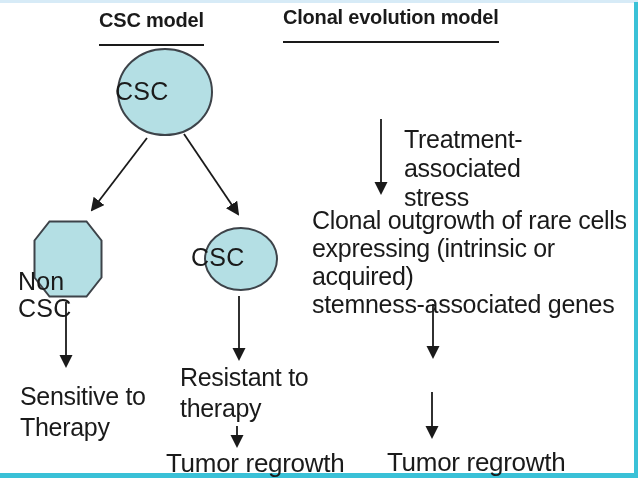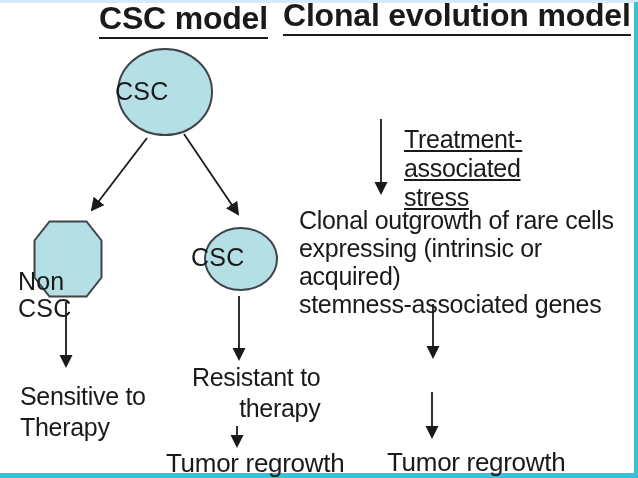--- a/index.html
+++ b/index.html
@@ -9,31 +9,31 @@
     background:#ffffff;
     overflow:hidden;
     font-family:"Liberation Sans", sans-serif;
     color:var(--ink,#1a1a1a);
   }
   .strip-top{position:absolute;top:0;left:0;right:0;height:3px;background:var(--border-top,#d7ebf7);}
   .strip-right{position:absolute;top:2px;right:0;bottom:0;width:4px;background:var(--border-cyan,#3ac1d7);}
   .strip-bottom{position:absolute;left:0;right:0;bottom:0;height:5px;background:var(--border-cyan,#3ac1d7);}
   svg.layer{position:absolute;left:0;top:0;width:638px;height:478px;}
   .txt{position:absolute;white-space:pre-line;line-height:28px;font-size:25px;letter-spacing:-0.3px;}
-  .title{font-weight:bold;font-size:32px;border-bottom:2.5px solid var(--ink,#1a1a1a);padding-bottom:1px;white-space:nowrap;letter-spacing:-0.2px;}
+  .title{font-weight:bold;font-size:20px;border-bottom:2.5px solid var(--ink,#1a1a1a);padding-bottom:13px;white-space:nowrap;letter-spacing:-0.2px;}
   .node-label{position:absolute;width:100px;text-align:left;font-size:25px;letter-spacing:0.2px;line-height:27px;white-space:pre-line;}
   .t-left-title{left:99px;top:4px;}
   .t-right-title{left:283px;top:1px;}
   .t-heterogeneity{left:314px;top:37px;}
-  .t-treatment{left:404px;top:125px;line-height:29px;text-decoration:underline;}
-  .t-outgrowth{left:299px;top:206px;}
+  .t-treatment{left:404px;top:125px;line-height:29px;}
+  .t-outgrowth{left:312px;top:206px;}
   .t-phenotype{left:356px;top:363px;}
   .t-regrowth-right{left:387px;top:448px;font-size:26px;}
   .t-sensitive{left:20px;top:381px;line-height:31px;}
-  .t-resistant{left:192px;top:362px;line-height:31px;text-align:right;}
+  .t-resistant{left:180px;top:362px;line-height:31px;}
   .t-regrowth-left{left:166px;top:449px;font-size:26px;}
   .l-root{left:115px;top:78px;}
   .l-noncsc{left:18px;top:228px;margin-top:40px;}
   .l-child{left:191px;top:244px;}
 </style>
 </head>
 <body>
 
 <div class="canvas">
 

